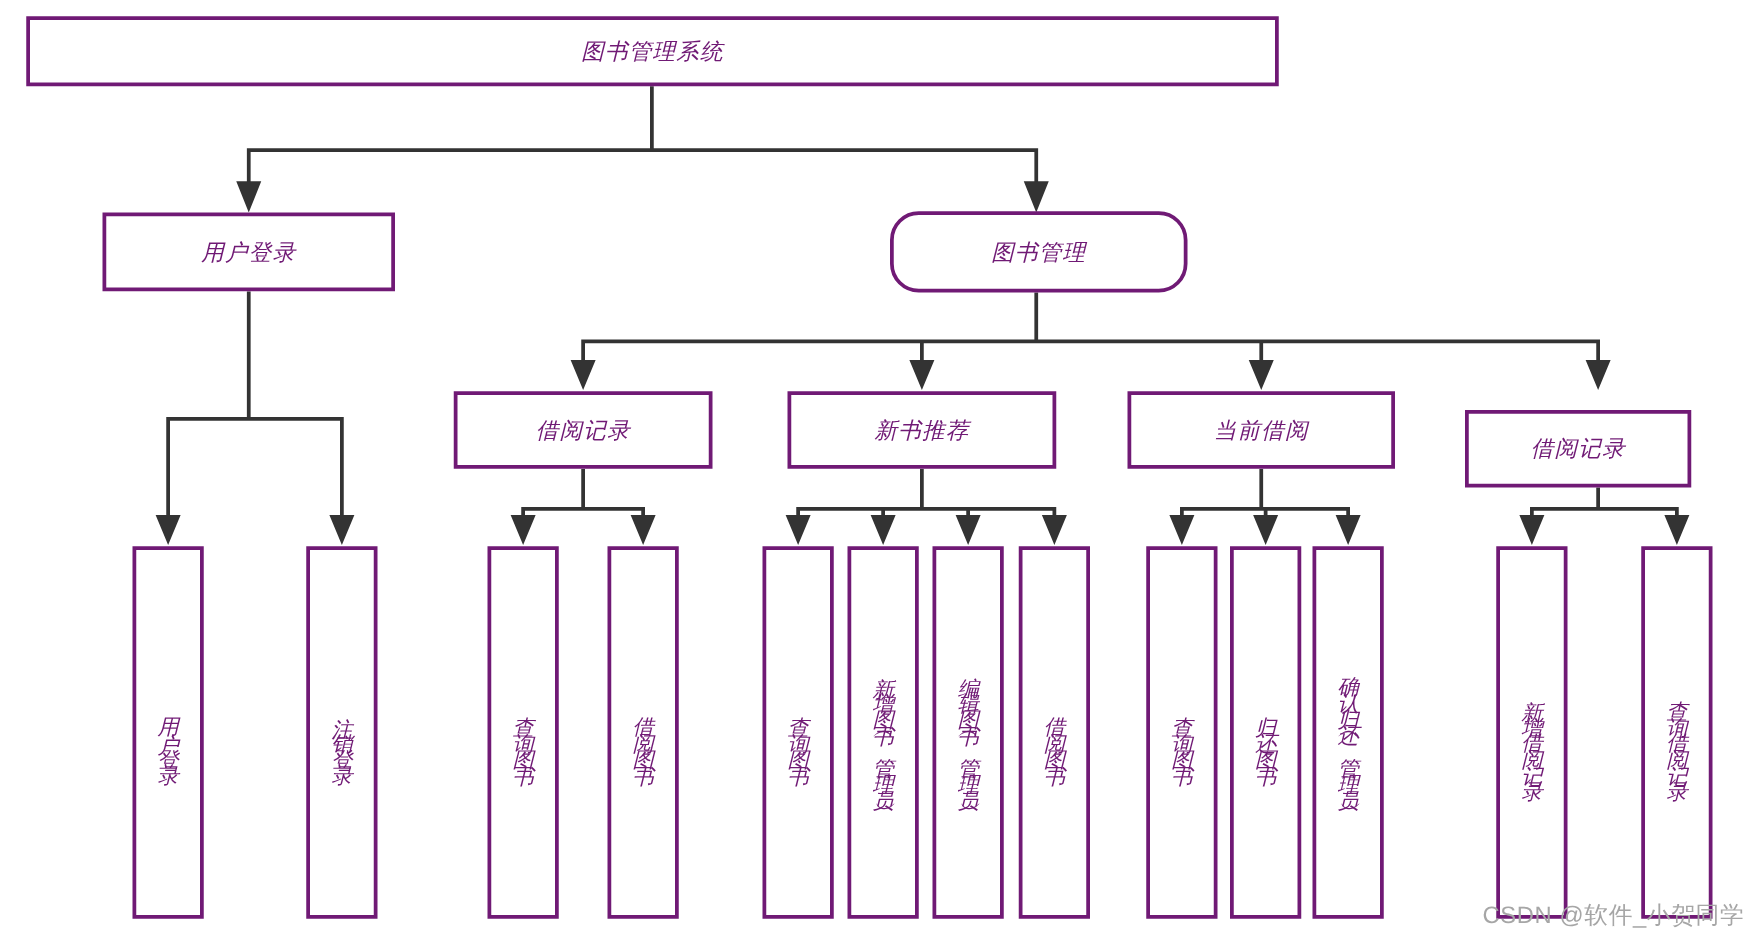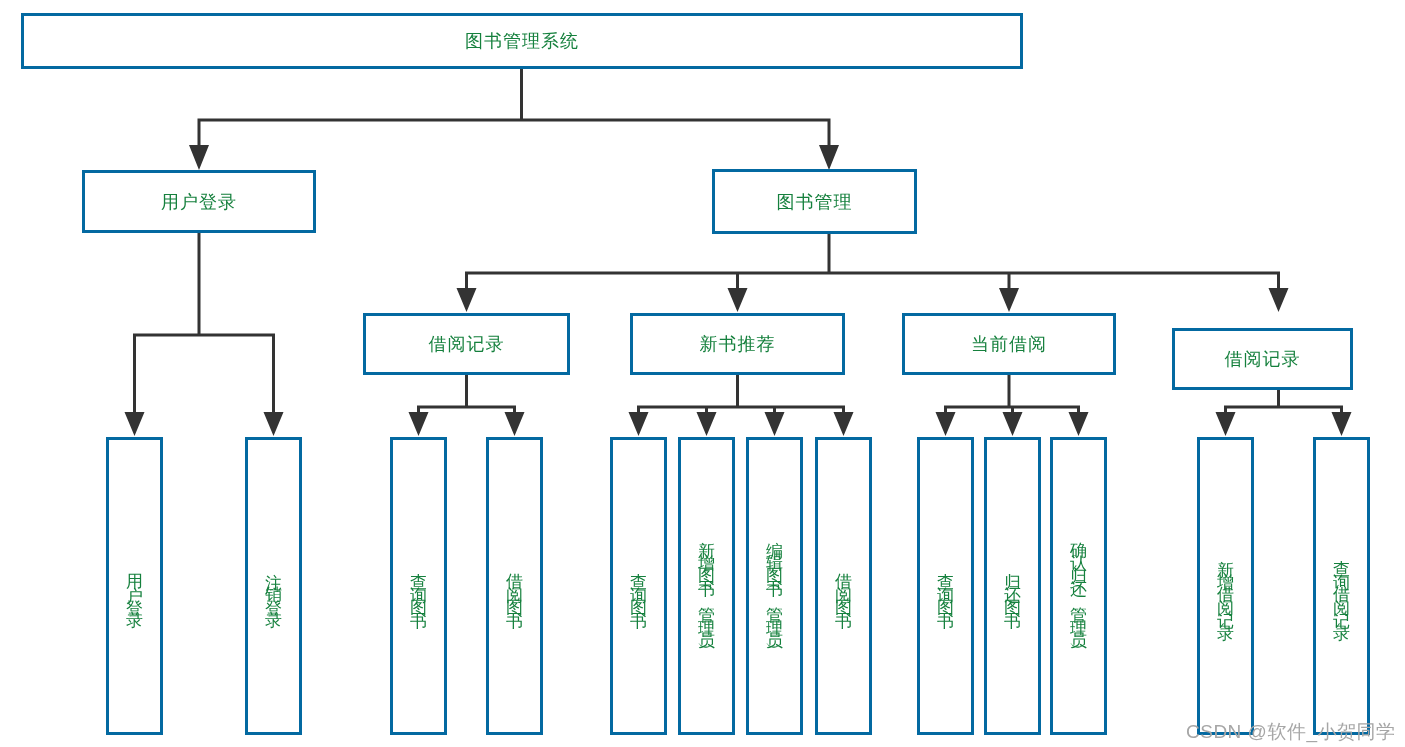--- a/index.html
+++ b/index.html
@@ -8,25 +8,26 @@
     position: relative;
     width: 1405px;
     height: 747px;
     background: #ffffff;
     font-family: "Liberation Sans", sans-serif;
     overflow: hidden;
   }
   .box {
     position: absolute;
     background: #ffffff;
-    border: 3px solid #0369a1;
+    border: 3px solid #701a75;
     display: flex;
     align-items: center;
     justify-content: center;
-    color: #15803d;
+    color: #701a75;
+    font-style: italic;
   }
   .hbox {
     font-size: 18px;
     letter-spacing: 1px;
     white-space: nowrap;
   }
   .vbox {
     writing-mode: vertical-rl;
     text-orientation: mixed;
     font-size: 17px;
@@ -105,21 +106,21 @@
              M935.5 412 L955.5 412 L945.5 436 Z
              M1002.5 412 L1022.5 412 L1012.5 436 Z
              M1068.5 412 L1088.5 412 L1078.5 436 Z
              M1215.5 412 L1235.5 412 L1225.5 436 Z
              M1331.5 412 L1351.5 412 L1341.5 436 Z"></path>
   </svg>
 
   <div class="box hbox" style="left:21px; top:13px; width:1002px; height:56px;">图书管理系统</div>
 
   <div class="box hbox" style="left:82px; top:170px; width:234px; height:63px;">用户登录</div>
-  <div class="box hbox" style="left:712px; top:169px; width:205px; height:65px;">图书管理</div>
+  <div class="box hbox" style="left:712px; top:169px; width:238px; height:65px;border-radius:23px;">图书管理</div>
 
   <div class="box hbox" style="left:363px; top:313px; width:207px; height:62px;">借阅记录</div>
   <div class="box hbox" style="left:630px; top:313px; width:215px; height:62px;">新书推荐</div>
   <div class="box hbox" style="left:902px; top:313px; width:214px; height:62px;text-align:right;">当前借阅</div>
   <div class="box hbox" style="left:1172px; top:328px; width:181px; height:62px;">借阅记录</div>
 
   <div class="box vbox" style="left:106px; top:437px; width:57px; height:298px;">用户登录</div>
   <div class="box vbox" style="left:245px; top:437px; width:57px; height:298px;">注销登录</div>
 
   <div class="box vbox" style="left:390px; top:437px; width:57px; height:298px;">查询图书</div>

